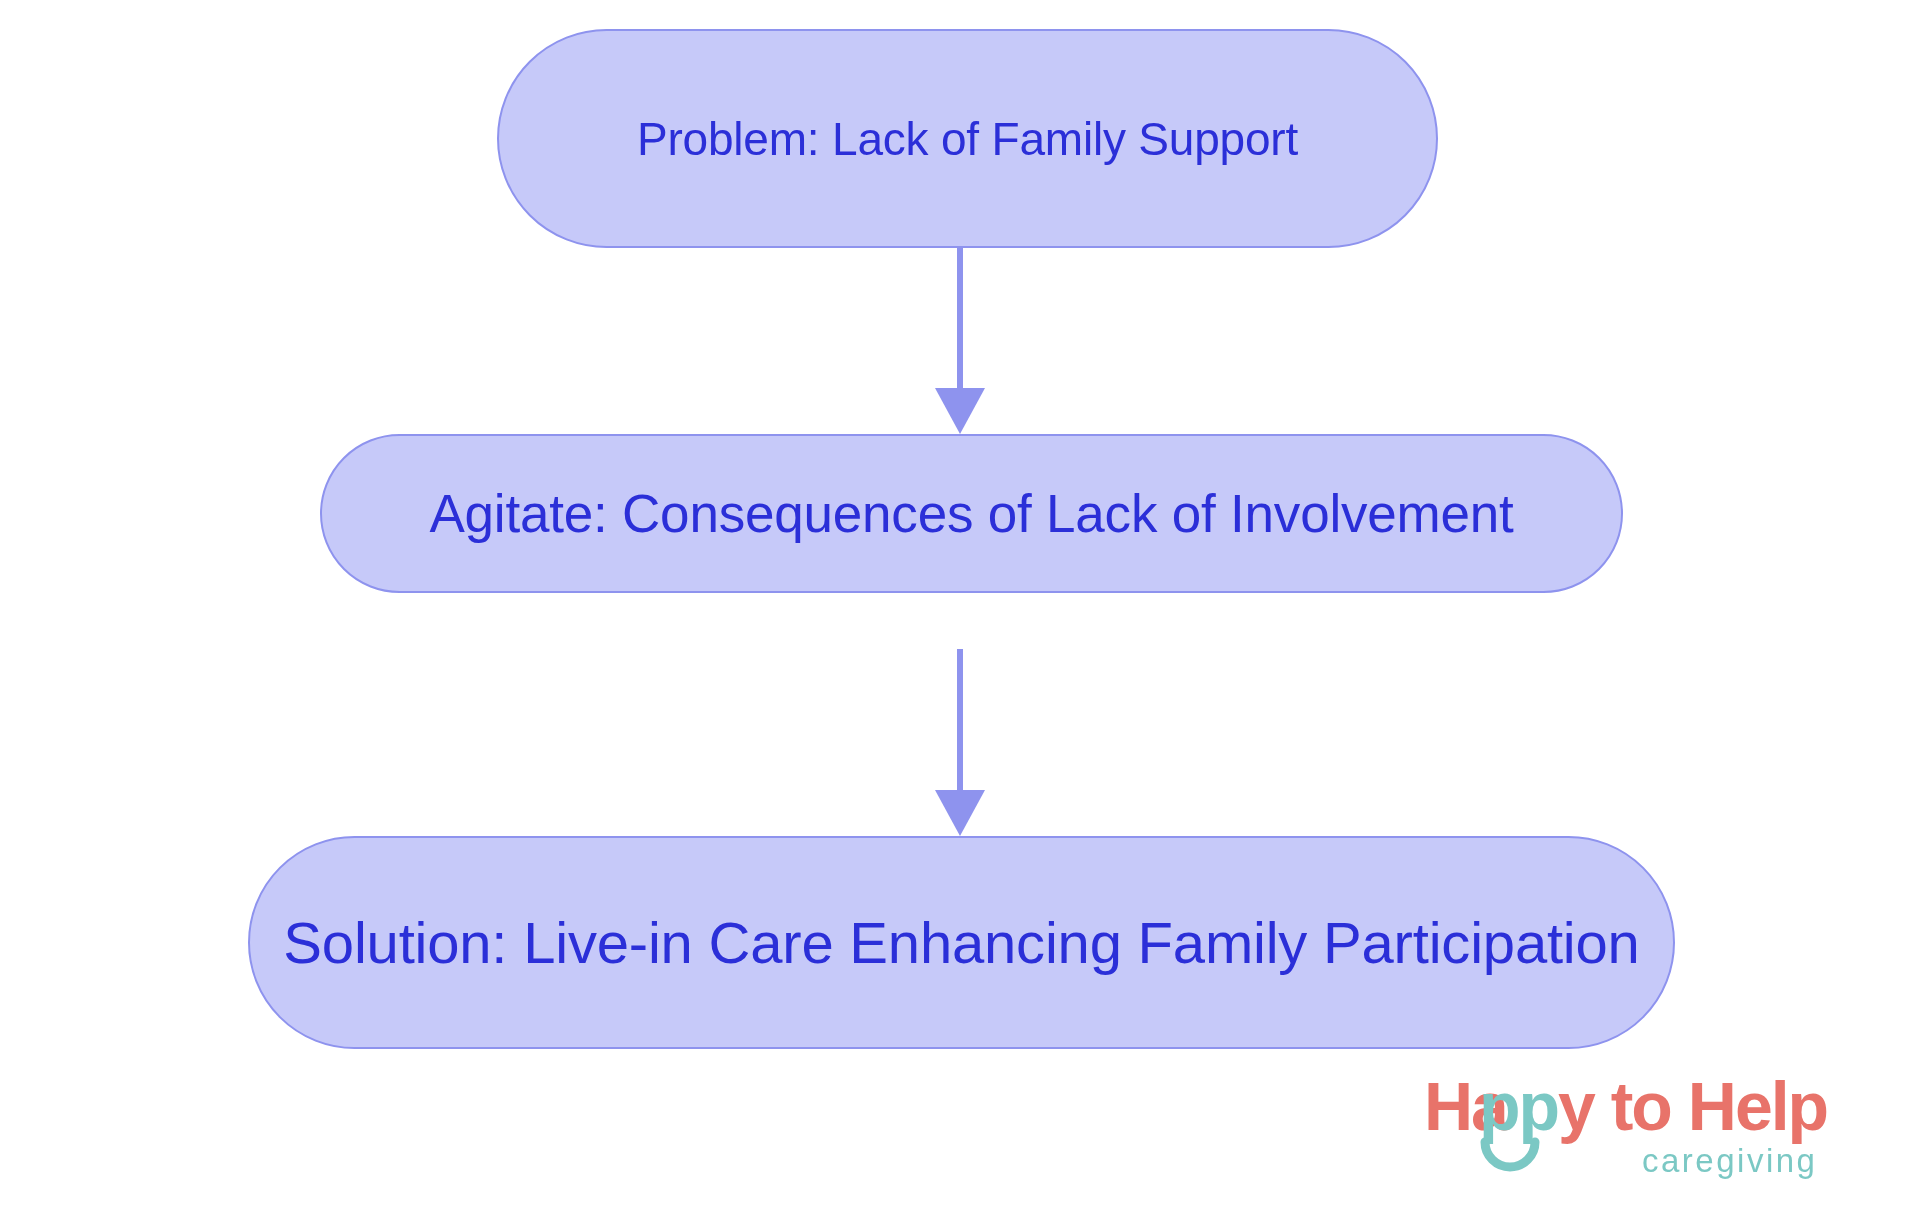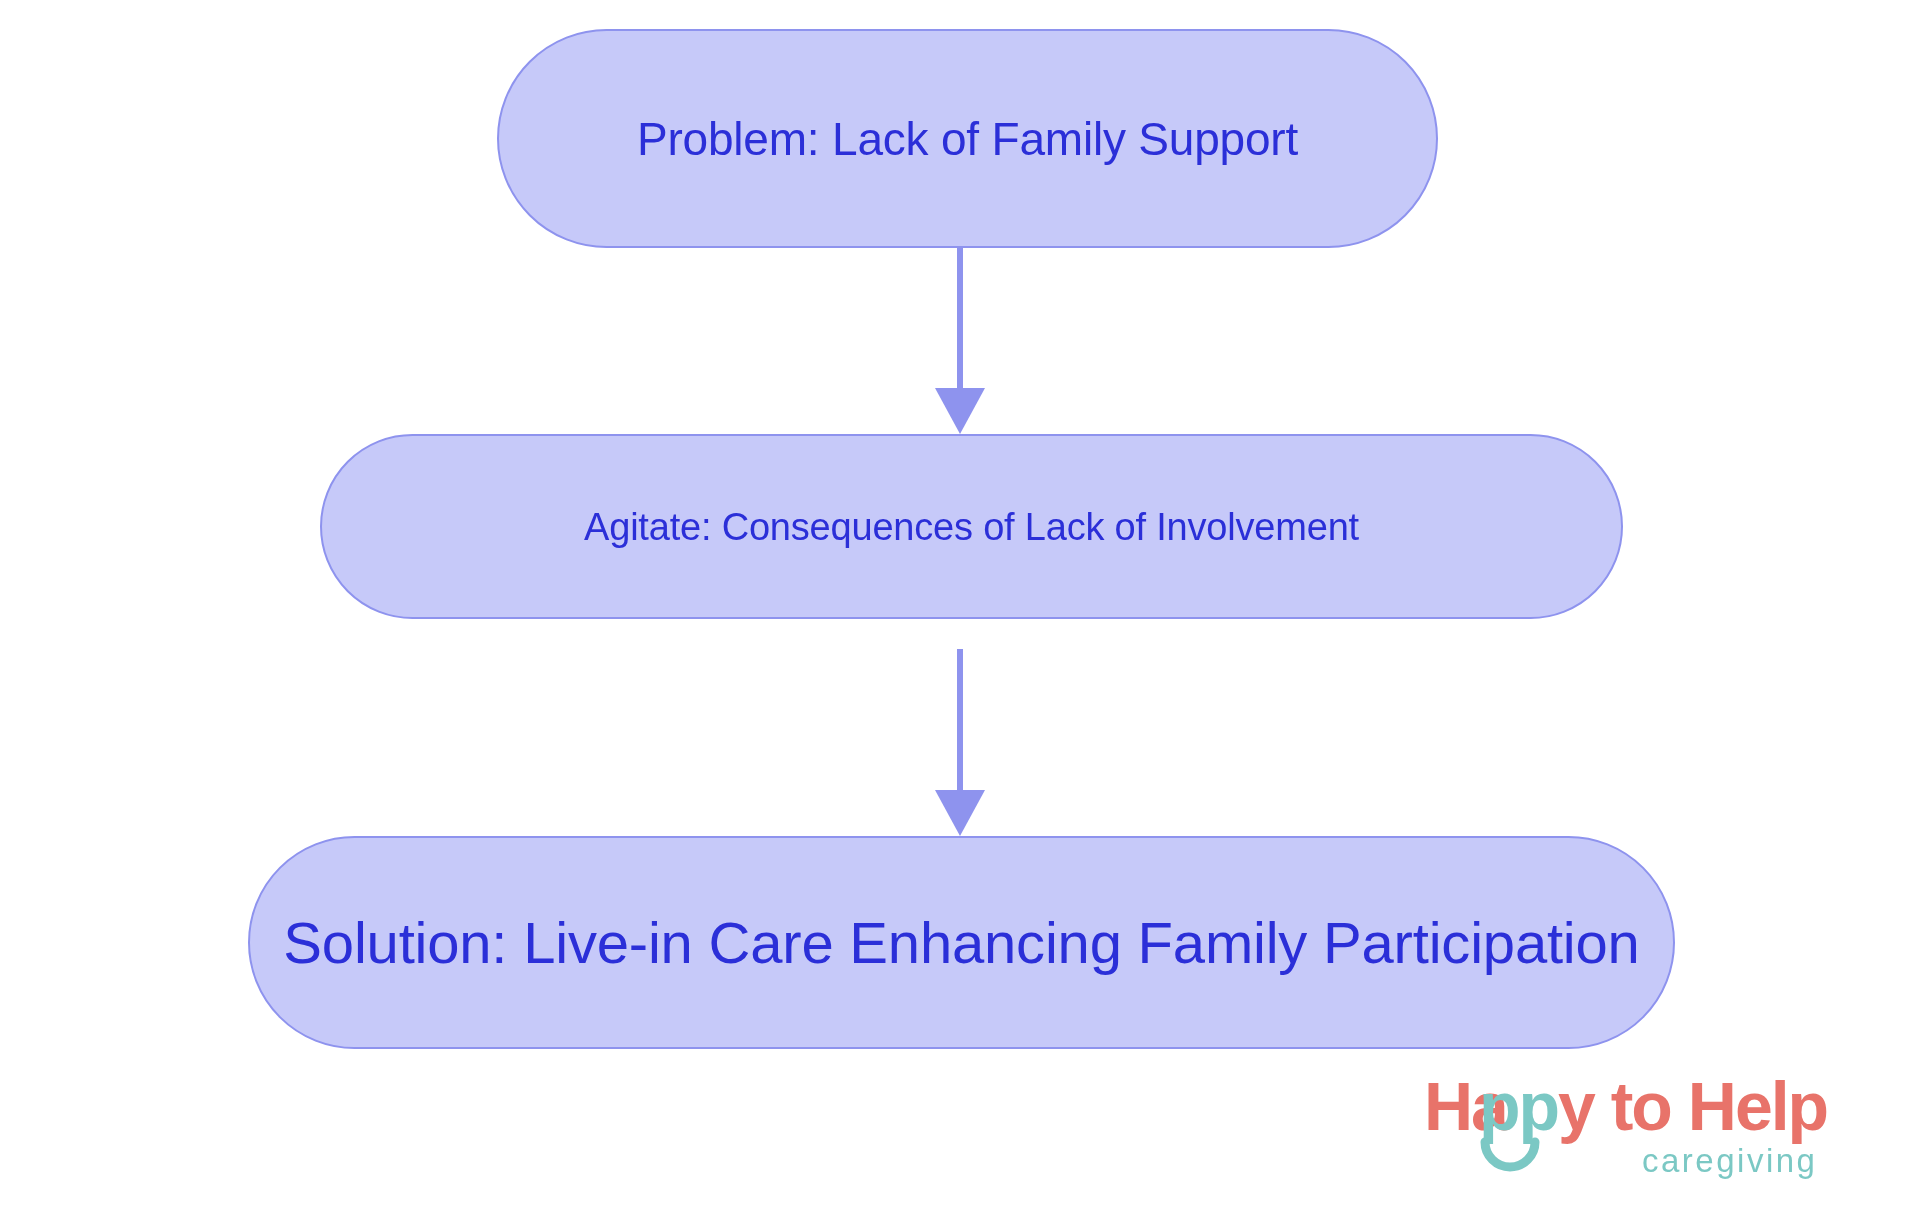--- a/index.html
+++ b/index.html
@@ -47,22 +47,22 @@
     left: 497px;
     top: 29px;
     width: 941px;
     height: 219px;
     font-size: 46px;
   }
   #node-agitate {
     left: 320px;
     top: 434px;
     width: 1303px;
-    height: 185px;
-    font-size: 38px;
+    height: 159px;
+    font-size: 53px;
     text-align: right;
   }
   #node-solution {
     left: 248px;
     top: 836px;
     width: 1427px;
     height: 213px;
     font-size: 58px;
   }
 

